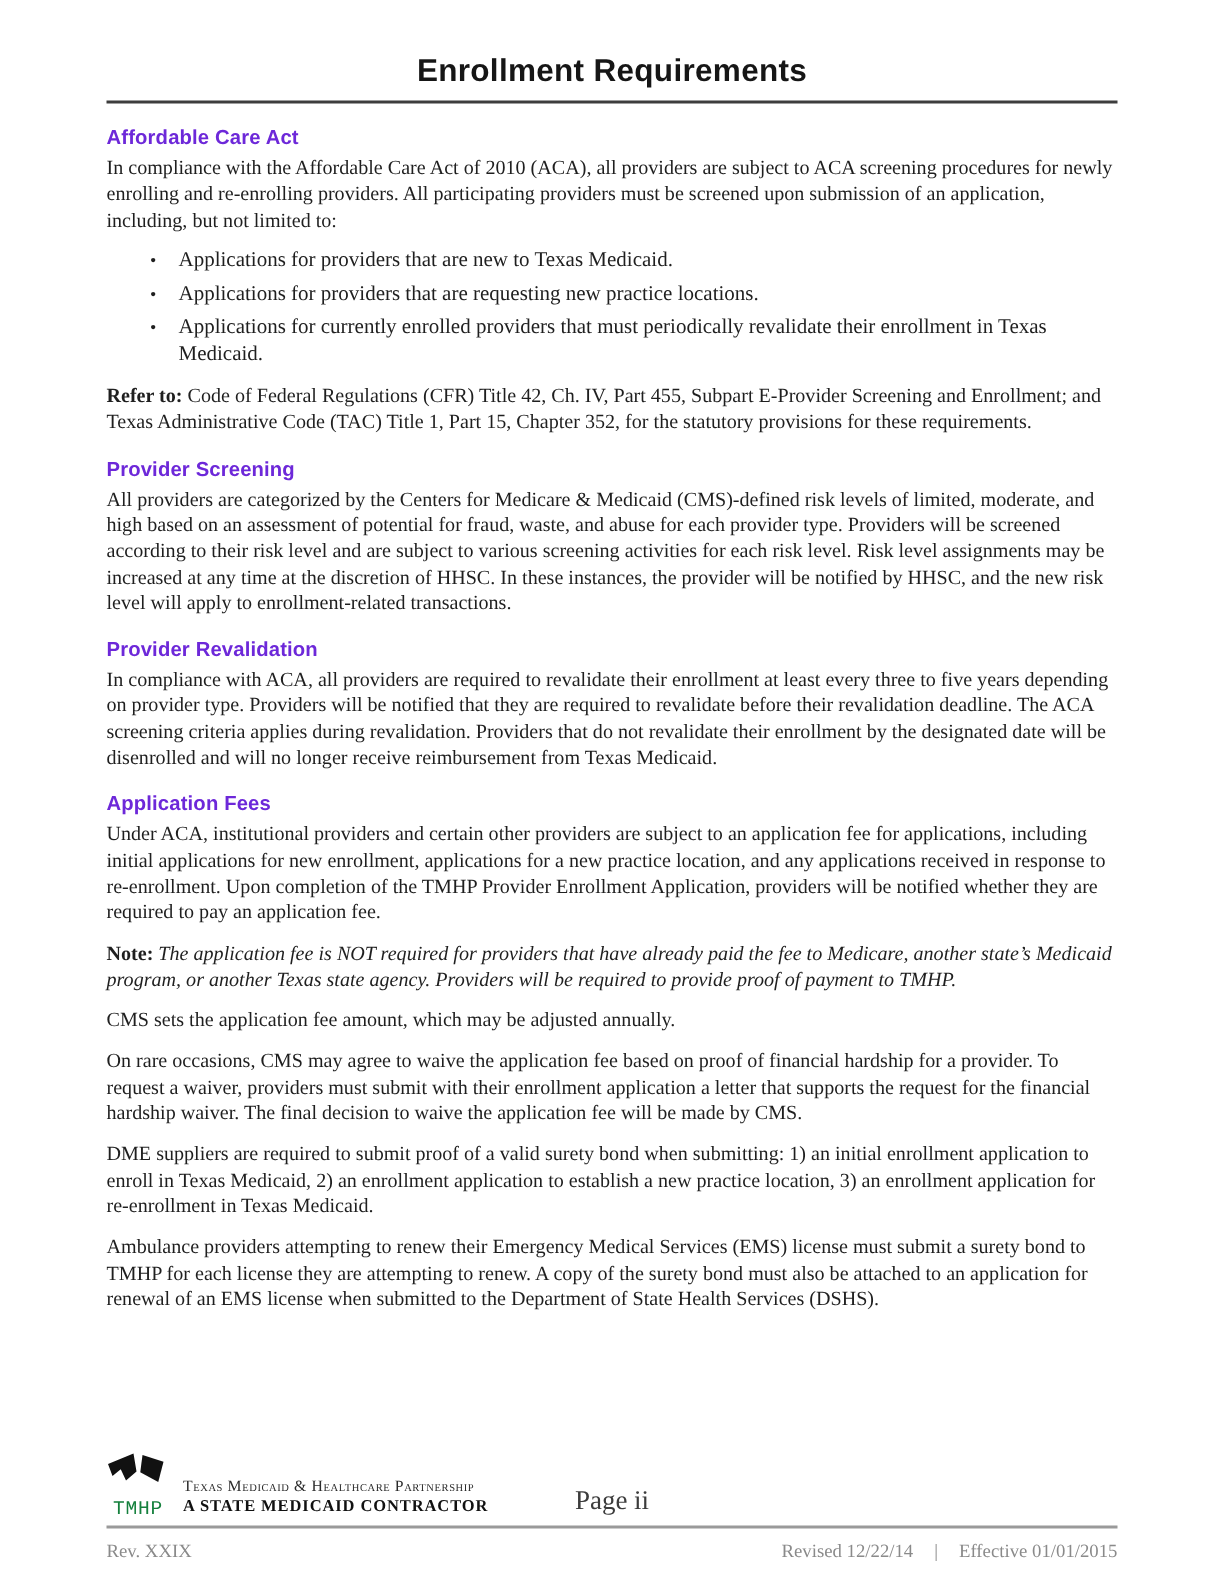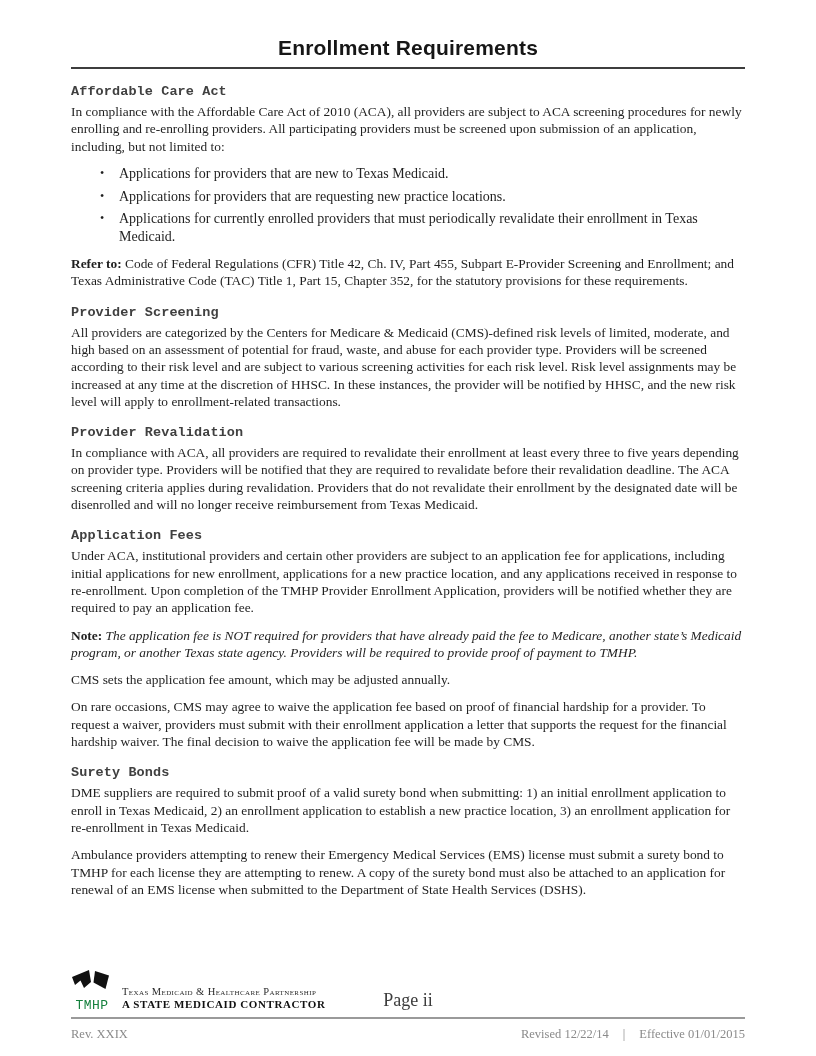--- a/index.html
+++ b/index.html
@@ -27,24 +27,24 @@
   }
   .doc-title {
     font-family: "Liberation Sans", sans-serif;
     font-size: 21px;
     font-weight: 700;
     text-align: center;
     color: #161616;
     letter-spacing: 0.2px;
   }
   .section-heading {
-    font-family: Liberation Mono, monospace;
+    font-family: Liberation Sans, sans-serif;
     font-size: 13.5px;
     font-weight: 700;
-    color: #404040;
+    color: #6d28d9;
     margin: 15px 0 4px 0;
     letter-spacing: 0.1px;
   }
   p.body-text {
     font-size: 13.4px;
     line-height: 17.3px;
     margin: 0 0 10px 0;
   }
   ul.bullet-list {
     list-style: none;
@@ -163,21 +163,20 @@
 
     <div>
       <div class="section-heading">Application Fees</div>
       <p class="body-text">Under ACA, institutional providers and certain other providers are subject to an application fee for applications, including initial applications for new enrollment, applications for a new practice location, and any applications received in response to re-enrollment. Upon completion of the TMHP Provider Enrollment Application, providers will be notified whether they are required to pay an application fee.</p>
       <p class="body-text"><span class="lead-bold">Note:</span><span class="note-italic"> The application fee is NOT required for providers that have already paid the fee to Medicare, another state’s Medicaid program, or another Texas state agency. Providers will be required to provide proof of payment to TMHP.</span></p>
       <p class="body-text">CMS sets the application fee amount, which may be adjusted annually.</p>
       <p class="body-text">On rare occasions, CMS may agree to waive the application fee based on proof of financial hardship for a provider. To request a waiver, providers must submit with their enrollment application a letter that supports the request for the financial hardship waiver.  The final decision to waive the application fee will be made by CMS.</p>
     </div>
 
     <div>
-      <div class="section-heading">Surety Bonds</div>
       <p class="body-text">DME suppliers are required to submit proof of a valid surety bond when submitting: 1) an initial enrollment application to enroll in Texas Medicaid, 2) an enrollment application to establish a new practice location, 3) an enrollment application for re-enrollment in Texas Medicaid.</p>
       <p class="body-text">Ambulance providers attempting to renew their Emergency Medical Services (EMS) license must submit a surety bond to TMHP for each license they are attempting to renew. A copy of the surety bond must also be attached to an application for renewal of an EMS license when submitted to the Department of State Health Services (DSHS).</p>
     </div>
 
   </div>
 
   <div class="footer">
     <div class="footer-top">
       <div class="logo">
         <div class="logo-left">

